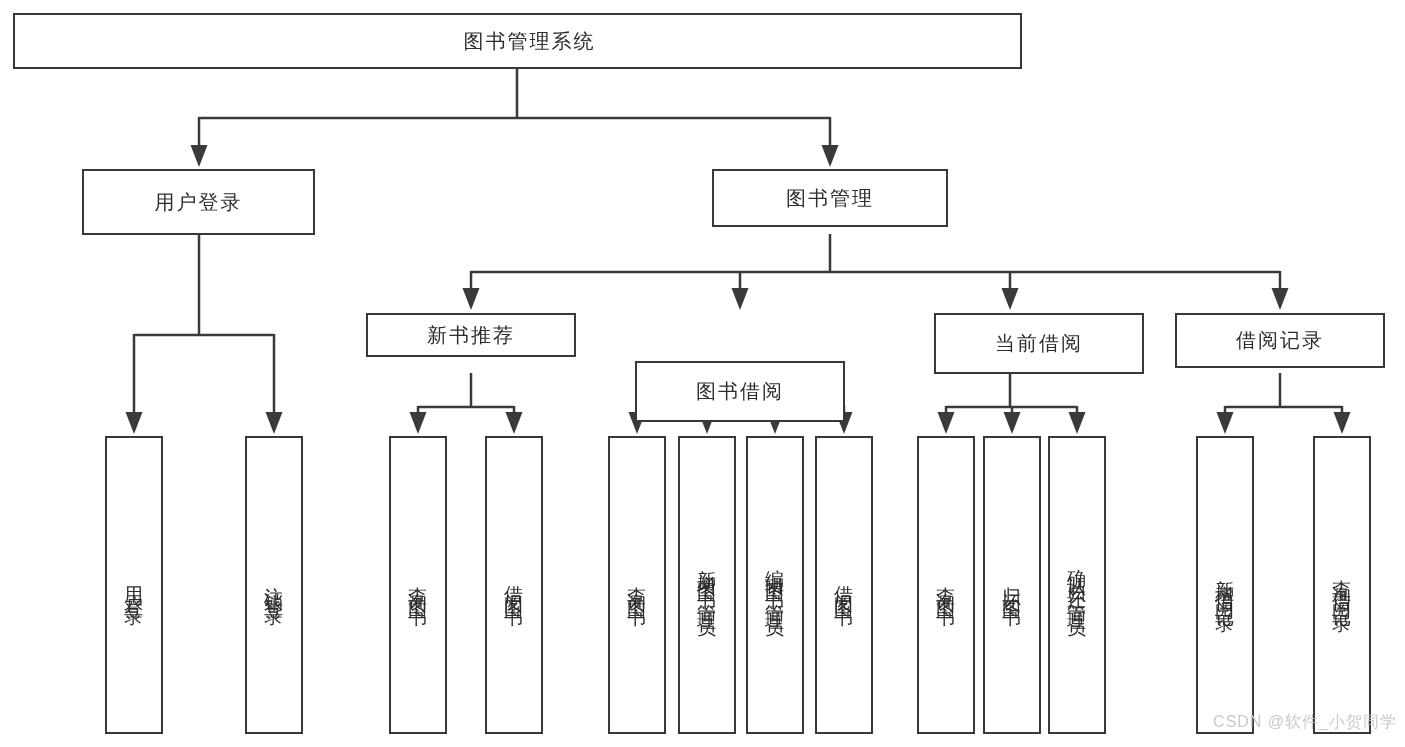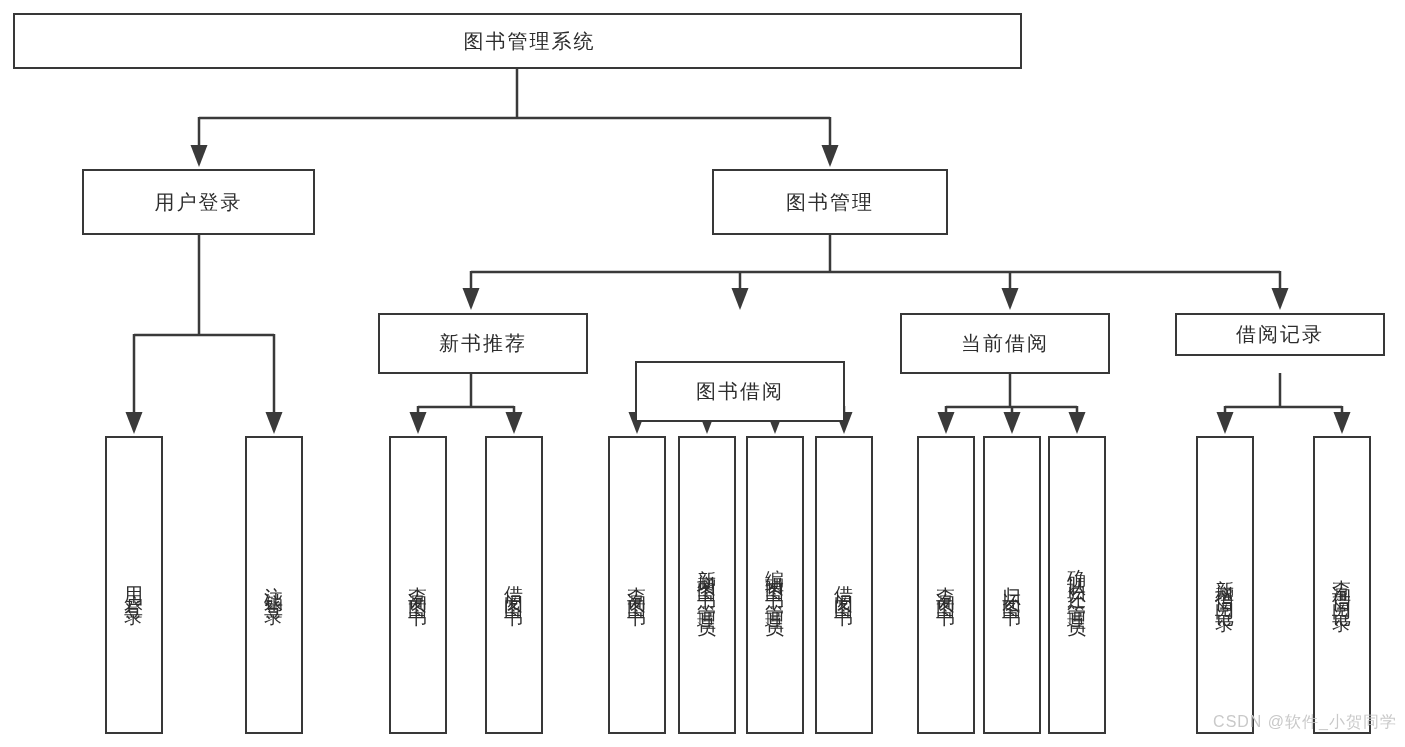--- a/index.html
+++ b/index.html
@@ -28,25 +28,25 @@
     background: #ffffff;
     border: 2.5px solid #383838;
     display: flex;
     align-items: center;
     justify-content: center;
     color: #2d2d2d;
   }
   .hbox { font-size: 20px; letter-spacing: 2px; }
   .root-box  { left: 13px;  top: 13px;  width: 1009px; height: 56px; padding-left: 24px; }
   .n-user    { left: 82px;  top: 169px; width: 233px;  height: 66px; }
-  .n-mgmt    { left: 712px; top: 169px; width: 236px;  height: 66px; }
-  .n-rec     { left: 378px; top: 313px; width: 210px;  height: 61px; }
+  .n-mgmt    { left: 712px; top: 169px; width: 236px;  height: 58px; }
+  .n-rec     { left: 366px; top: 313px; width: 210px;  height: 44px; }
   .n-borrow  { left: 635px; top: 313px; width: 210px;  height: 61px; margin-top: 48px; }
-  .n-current { left: 900px; top: 313px; width: 210px;  height: 61px; }
-  .n-records { left: 1175px;top: 313px; width: 210px;  height: 43px; }
+  .n-current { left: 934px; top: 313px; width: 210px;  height: 61px; }
+  .n-records { left: 1175px;top: 313px; width: 210px;  height: 55px; }
   .leaf {
     top: 436px;
     width: 58px;
     height: 298px;
   }
   .leaf span {
     writing-mode: vertical-rl;
     text-orientation: mixed;
     font-size: 19px;
     line-height: 1;

